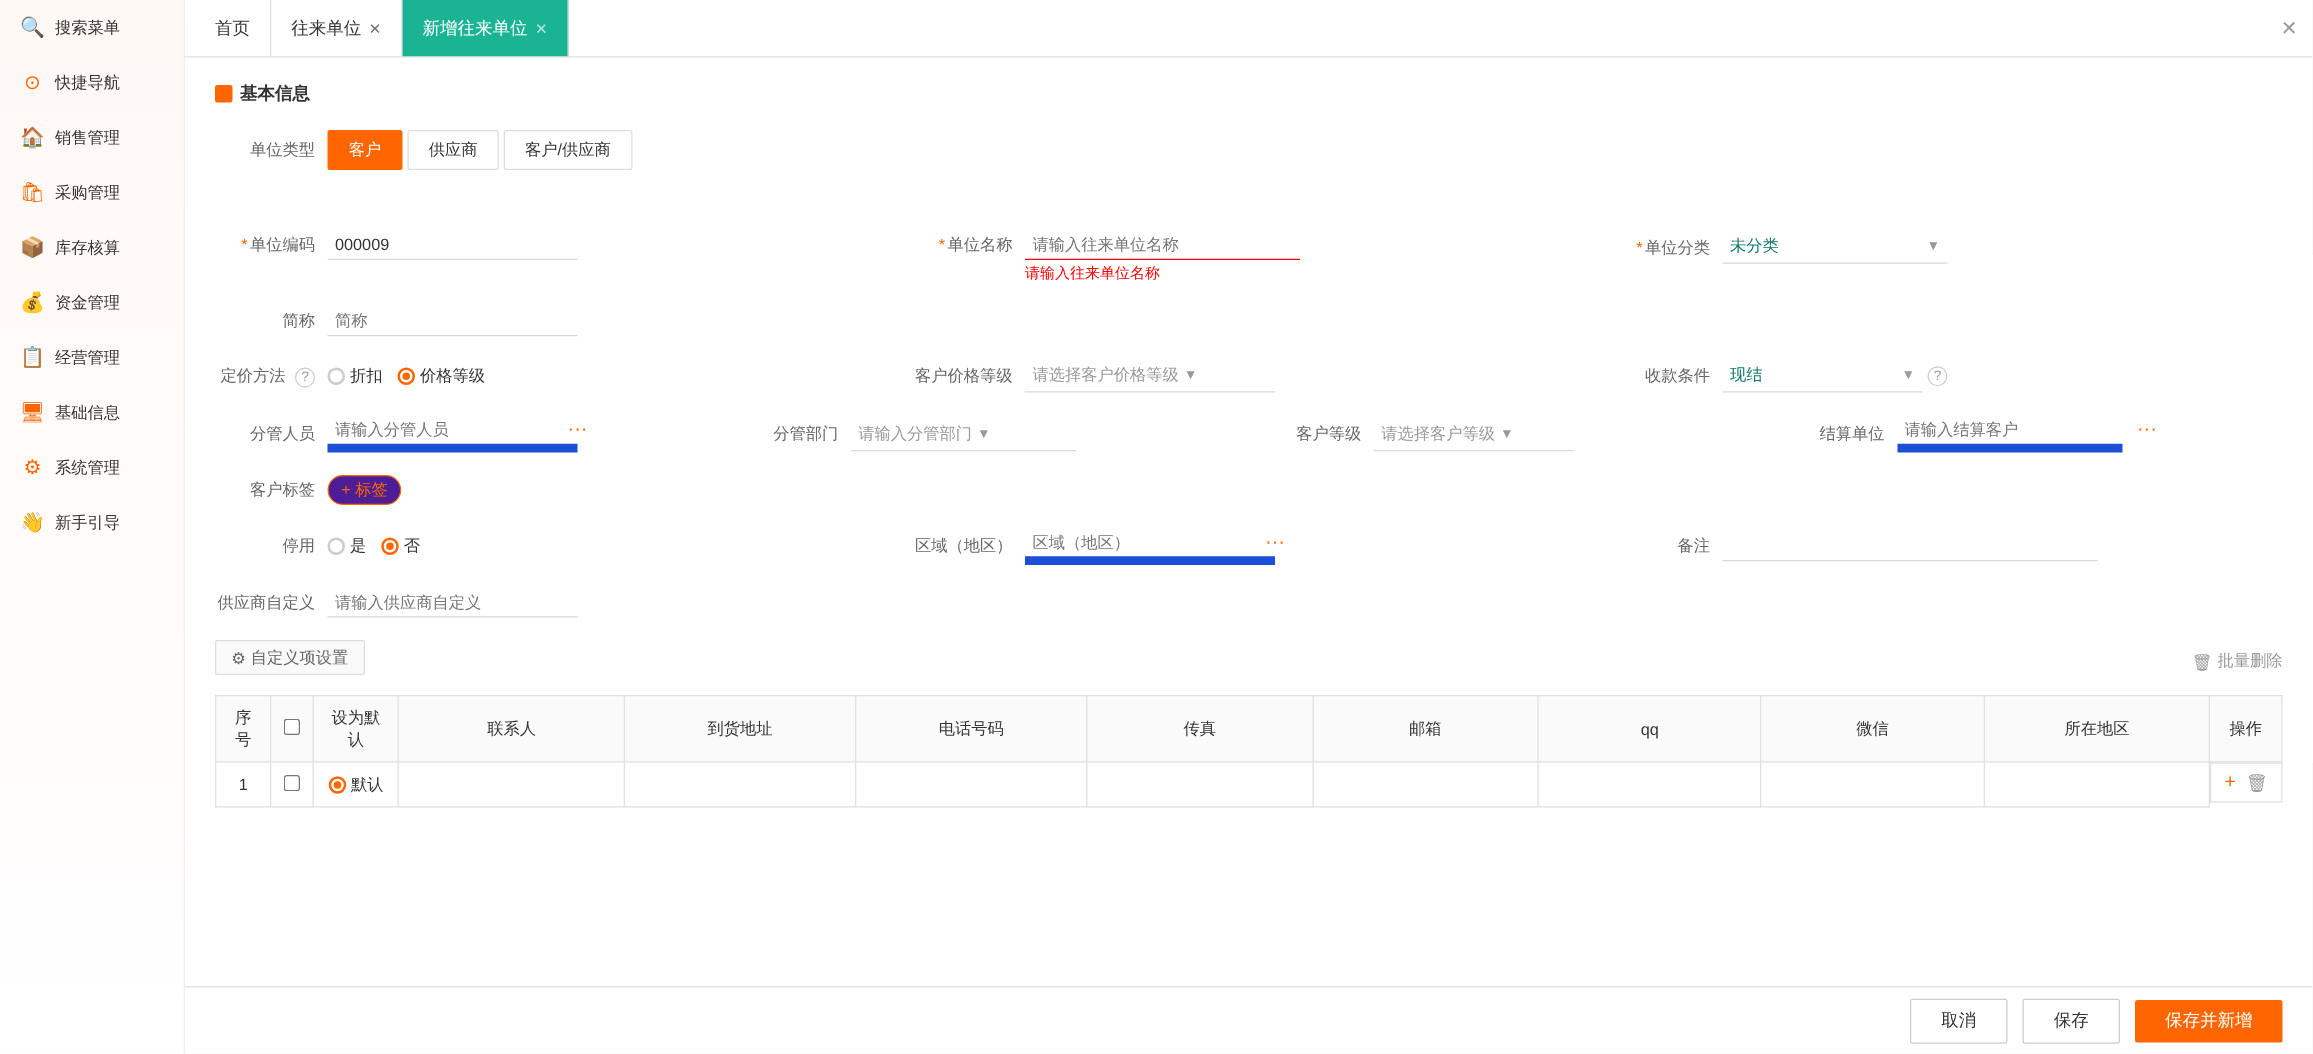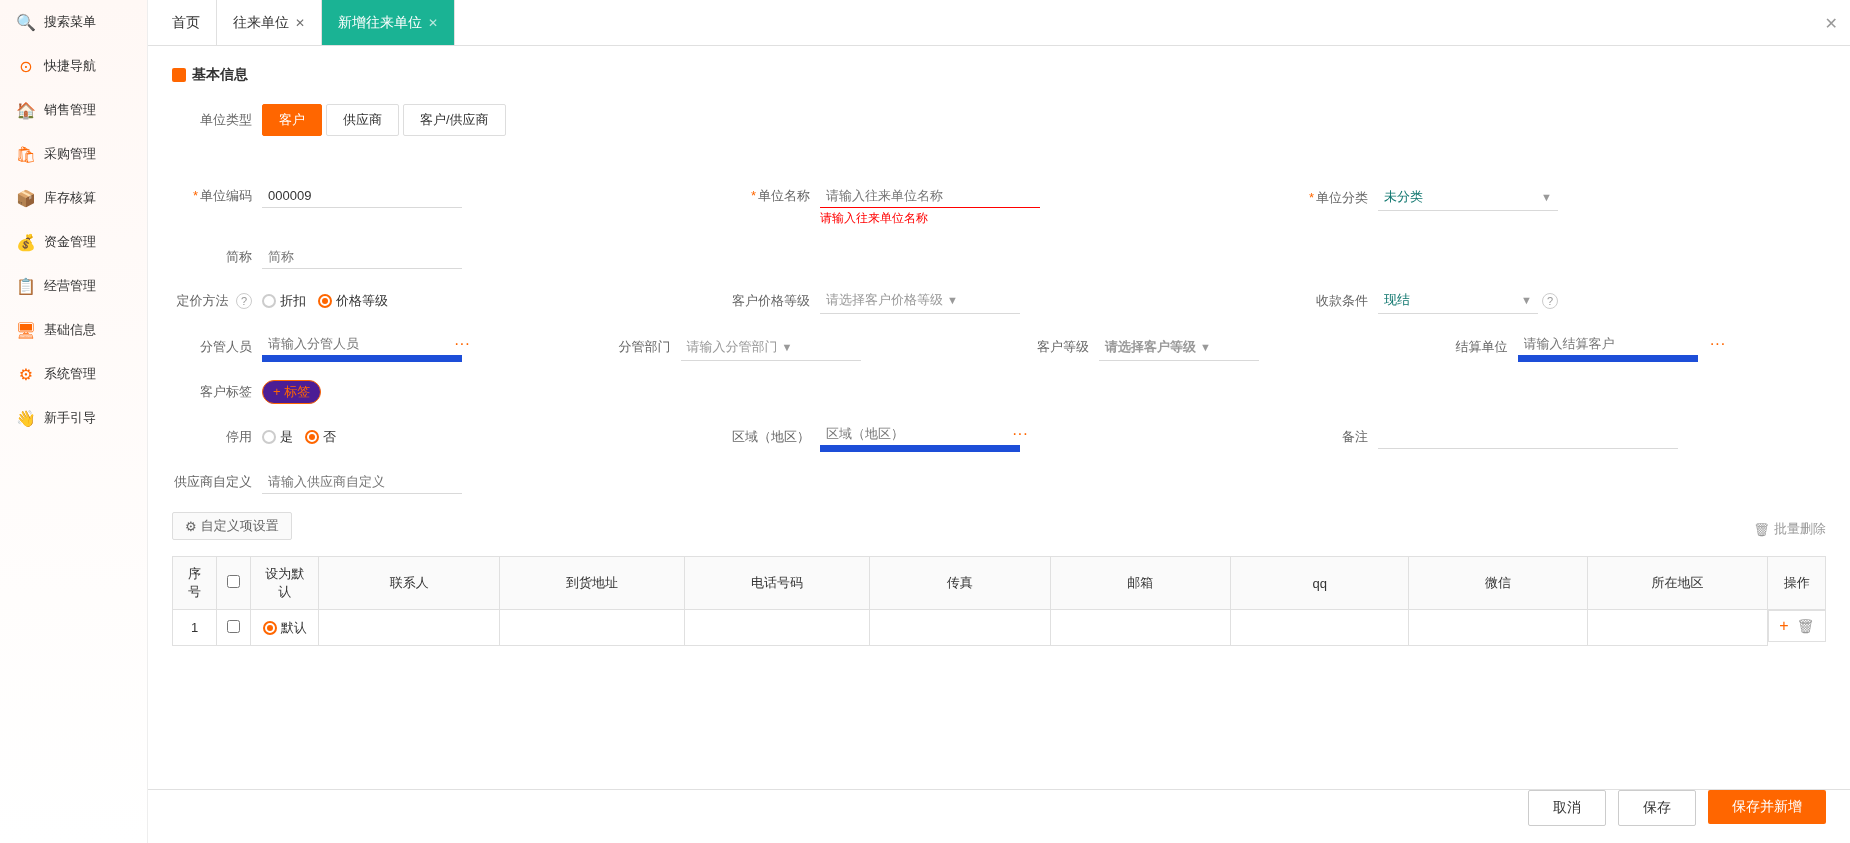--- a/index.html
+++ b/index.html
@@ -207,21 +207,21 @@
       text-align: center;
     }
     .checkbox-cell { width: 32px; }
 
     
     .bottom-bar {
       height: 54px;
       background: #fff;
       border-top: 1px solid #e0e0e0;
       display: flex;
-      align-items: flex-start;
+      align-items: center;
       justify-content: flex-end;
       padding: 0 24px;
       gap: 12px;
     }
     .btn-cancel {
       padding: 8px 24px;
       border: 1px solid #ccc;
       background: #fff;
       cursor: pointer;
       font-size: 14px;
@@ -434,21 +434,21 @@
       <div style="display:flex;align-items:center;flex:1;min-width:240px;margin-left:20px;">
         <span class="form-label">分管部门</span>
         <div class="select-field" style="width:180px;">
           <span style="color:#999;font-size:13px;">请输入分管部门</span>
           <span class="arrow">▼</span>
         </div>
       </div>
 
       <div style="display:flex;align-items:center;flex:1;min-width:240px;margin-left:20px;">
         <span class="form-label">客户等级</span>
-        <div class="select-field" style="width:160px;font-weight:bold;">
+        <div class="select-field" style="width:160px;">
           <span style="color:#999;font-size:13px;">请选择客户等级</span>
           <span class="arrow">▼</span>
         </div>
       </div>
 
       <div style="display:flex;align-items:center;flex:1;min-width:240px;margin-left:20px;">
         <span class="form-label">结算单位</span>
         <div class="input-with-btn" style="width:180px;">
           <input style="font-size: 13px; color: rgb(153, 153, 153);" placeholder="请输入结算客户">
           <span class="extra-btn">···</span>

